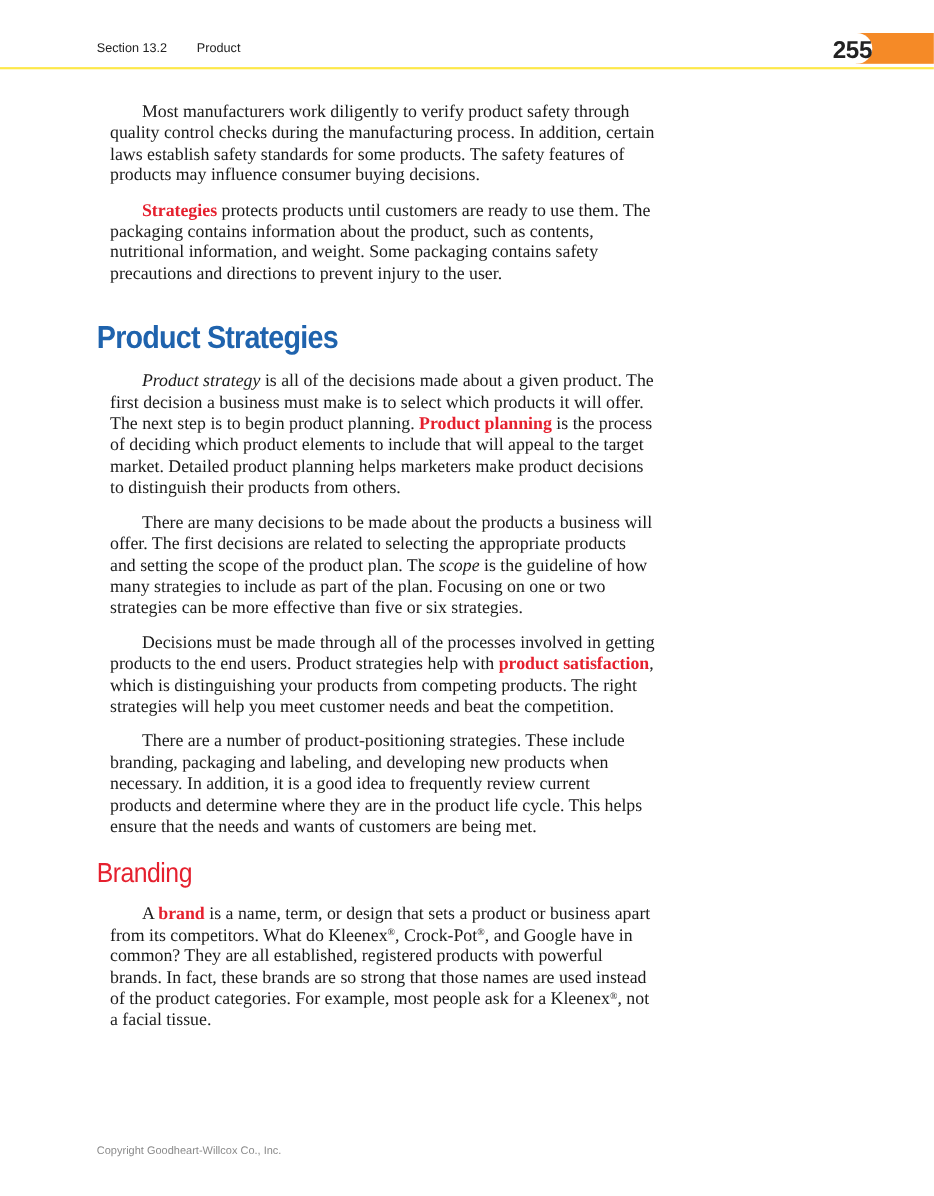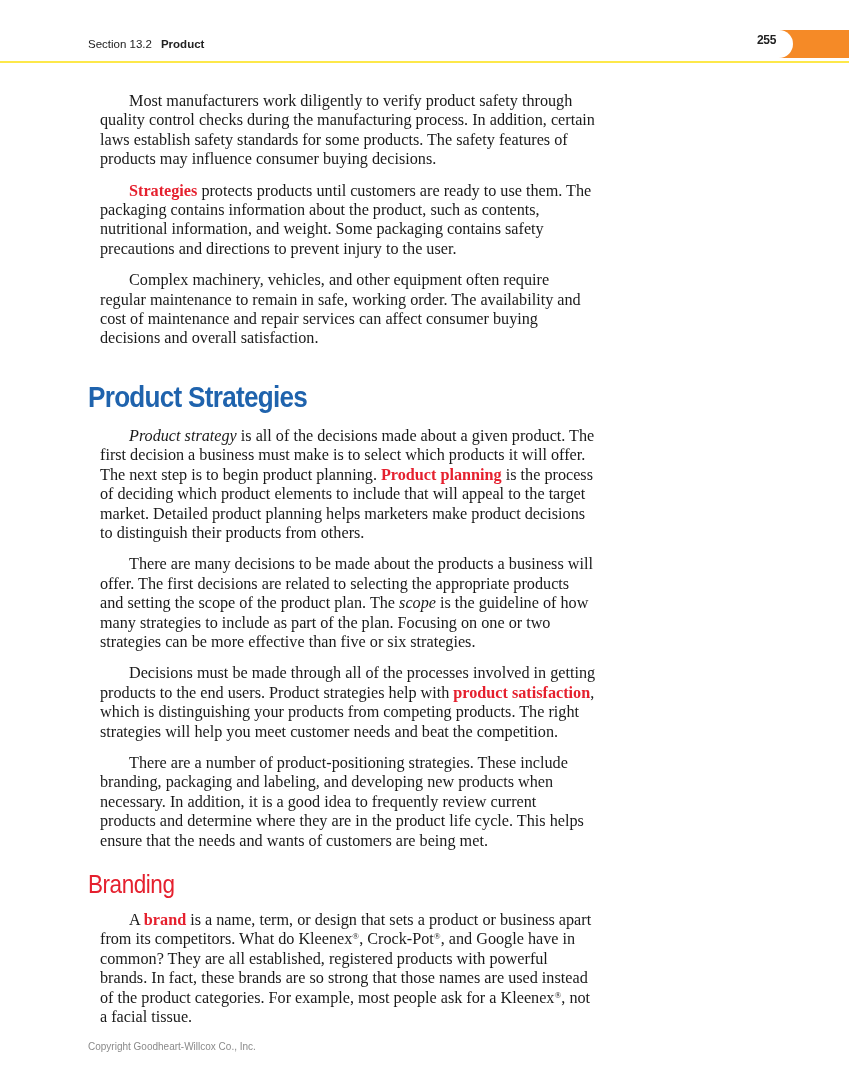--- a/index.html
+++ b/index.html
@@ -1,32 +1,32 @@
 <!DOCTYPE html>
 <html><head>
   <meta charset="utf-8">
   <style>
     html, body { margin: 0; padding: 0; background: #ffffff; }
     body { width: 849px; height: 1087px; position: relative; overflow: hidden; }
     .header-text {
       position: absolute; left: 88px; top: 38px;
       font-family: "Liberation Sans", sans-serif; font-size: 11.5px; color: #222;
     }
-    .header-text span + span { margin-left: 9px; font-weight: bold; }
+    .header-text span + span { margin-left: 27px; }
     .tab-bg {
       position: absolute; left: 778px; top: 30px; width: 71px; height: 28px;
       background: #f58a27;
     }
     .tab-white {
       position: absolute; left: 740px; top: 30px; width: 53px; height: 28px;
       background: #ffffff; border-radius: 0 14px 14px 0;
     }
     .page-num {
       position: absolute; left: 757px; top: 33px;
-      font-family: "Liberation Sans", sans-serif; font-size: 12px; font-weight: bold; color: #222;
+      font-family: "Liberation Sans", sans-serif; font-size: 22px; font-weight: bold; color: #222;
       letter-spacing: -0.3px;
     }
     .rule {
       position: absolute; left: 0; top: 61px; width: 849px; height: 2px; background: #fde84a;
     }
     .content {
       position: absolute; left: 88px; top: 80px; width: 520px;
       font-family: "Liberation Serif", serif; font-size: 16.2px; line-height: 19.4px; color: #1a1a1a;
     }
     .content p { margin: 12px; text-indent: 29px; }
@@ -54,21 +54,20 @@
   <span>Section 13.2</span><span>Product</span>
 </div>
 <div class="tab-bg"></div>
 <div class="tab-white"></div>
 <div class="page-num">255</div>
 <div class="rule"></div>
 
 <div class="content">
   <p>Most manufacturers work diligently to verify product safety through quality control checks during the manufacturing process. In addition, certain laws establish safety standards for some products. The safety features of products may influence consumer buying decisions.</p>
   <p><span class="term">Strategies</span><span> protects products until customers are ready to use them. The packaging contains information about the product, such as contents, nutritional information, and weight. Some packaging contains safety precautions and directions to prevent injury to the user.</span></p>
-  <p>Complex machinery, vehicles, and other equipment often require regular maintenance to remain in safe, working order. The availability and cost of maintenance and repair services can affect consumer buying decisions and overall satisfaction.</p>
 
   <h1 class="section-title">Product Strategies</h1>
   <p><em>Product strategy</em><span> is all of the decisions made about a given product. The first decision a business must make is to select which products it will offer. The next step is to begin product planning. </span><span class="term">Product planning</span><span> is the process of deciding which product elements to include that will appeal to the target market. Detailed product planning helps marketers make product decisions to distinguish their products from others.</span></p>
   <p><span>There are many decisions to be made about the products a business will offer. The first decisions are related to selecting the appropriate products and setting the scope of the product plan. The </span><em>scope</em><span> is the guideline of how many strategies to include as part of the plan. Focusing on one or two strategies can be more effective than five or six strategies.</span></p>
   <p><span>Decisions must be made through all of the processes involved in getting products to the end users. Product strategies help with </span><span class="term">product satisfaction</span><span>, which is distinguishing your products from competing products. The right strategies will help you meet customer needs and beat the competition.</span></p>
   <p>There are a number of product-positioning strategies. These include branding, packaging and labeling, and developing new products when necessary. In addition, it is a good idea to frequently review current products and determine where they are in the product life cycle. This helps ensure that the needs and wants of customers are being met.</p>
 
   <h2 class="sub-title">Branding</h2>
   <p><span>A </span><span class="term">brand</span><span> is a name, term, or design that sets a product or business apart from its competitors. What do Kleenex</span><sup>®</sup><span>, Crock-Pot</span><sup>®</sup><span>, and Google have in common? They are all established, registered products with powerful brands. In fact, these brands are so strong that those names are used instead of the product categories. For example, most people ask for a Kleenex</span><sup>®</sup><span>, not a facial tissue.</span></p>
 </div>

